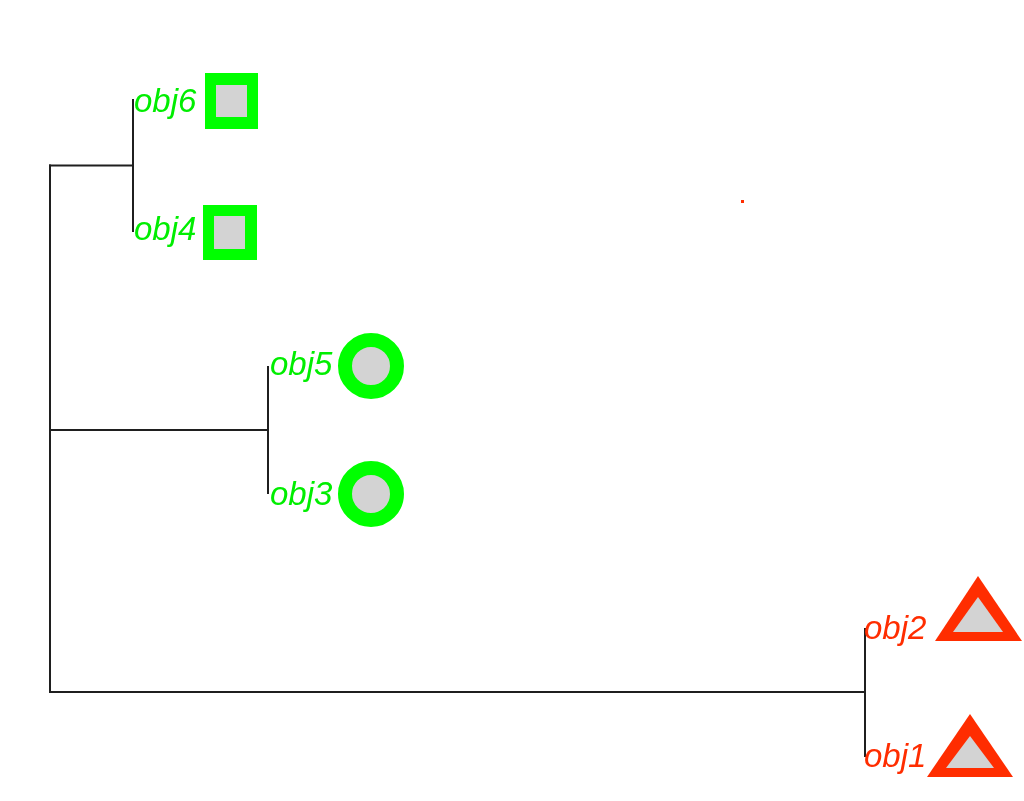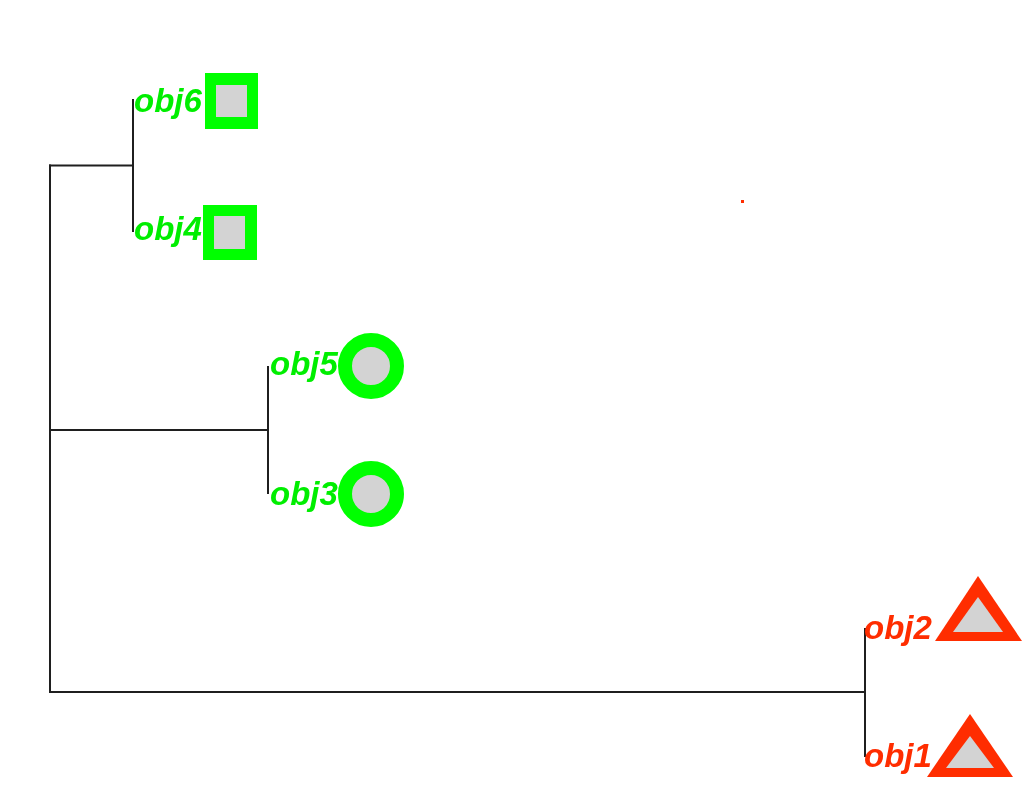--- a/index.html
+++ b/index.html
@@ -9,21 +9,20 @@
     height: 801px;
     background: #ffffff;
     overflow: hidden;
     font-family: "Liberation Sans", sans-serif;
   }
   .canvas-wrap {
     position: relative;
     width: 1024px;
     height: 801px;
     background: #ffffff;
-    font-weight: bold;
   }
   svg { display: block; }
   .leaf-label {
     font-family: "Liberation Sans", "DejaVu Sans", sans-serif;
     font-style: italic;
     font-size: 33px;
   }
 </style>
 </head>
 <body>

